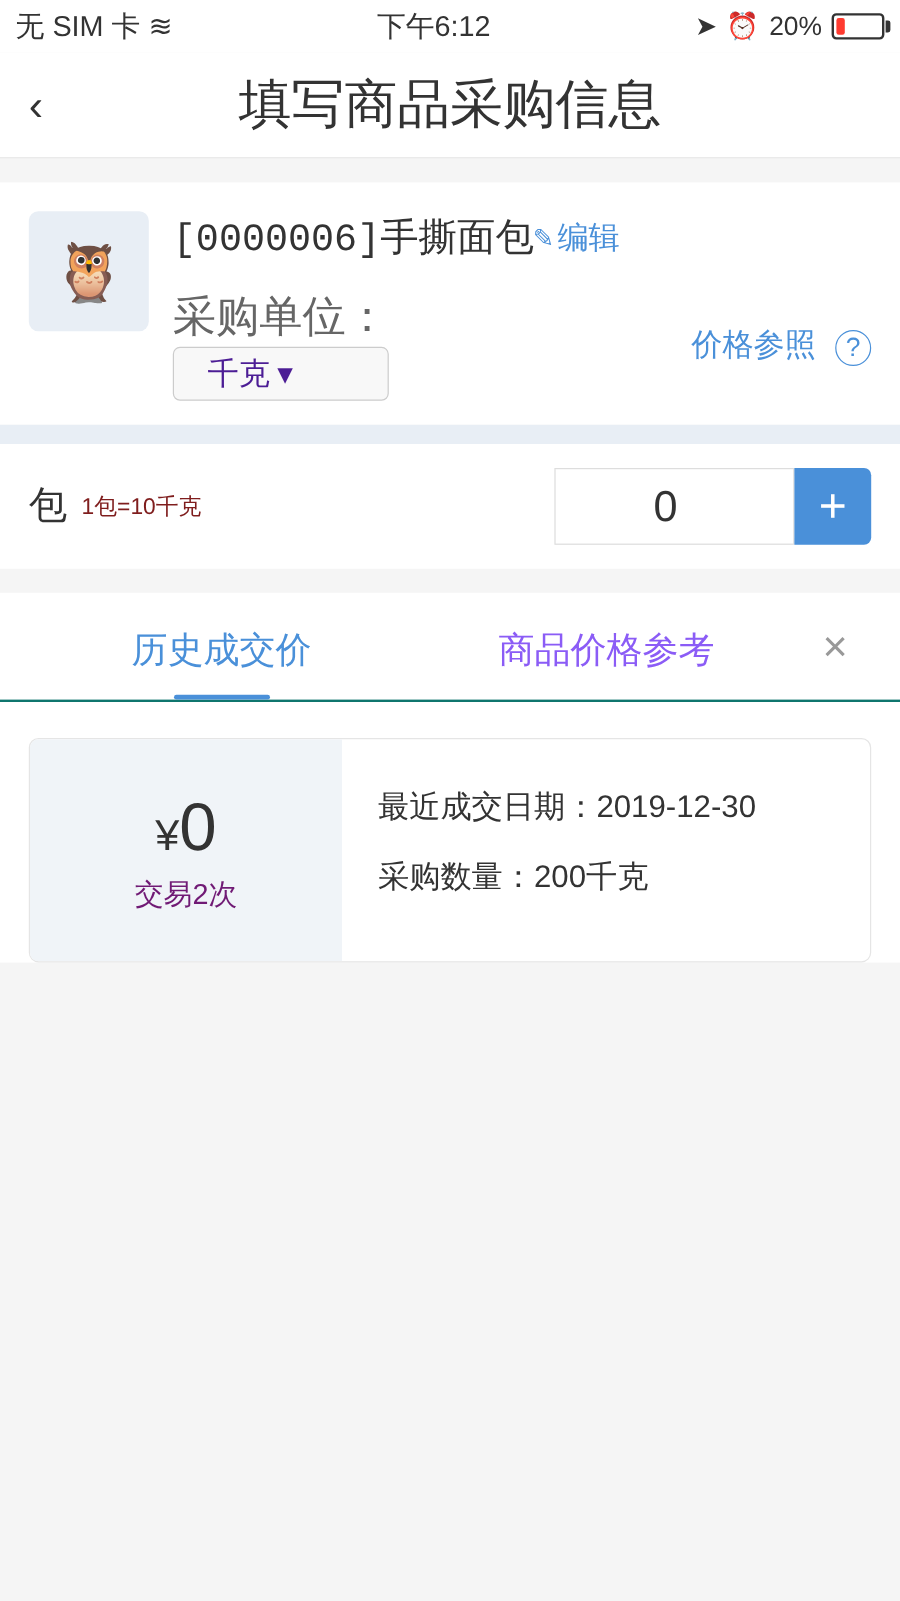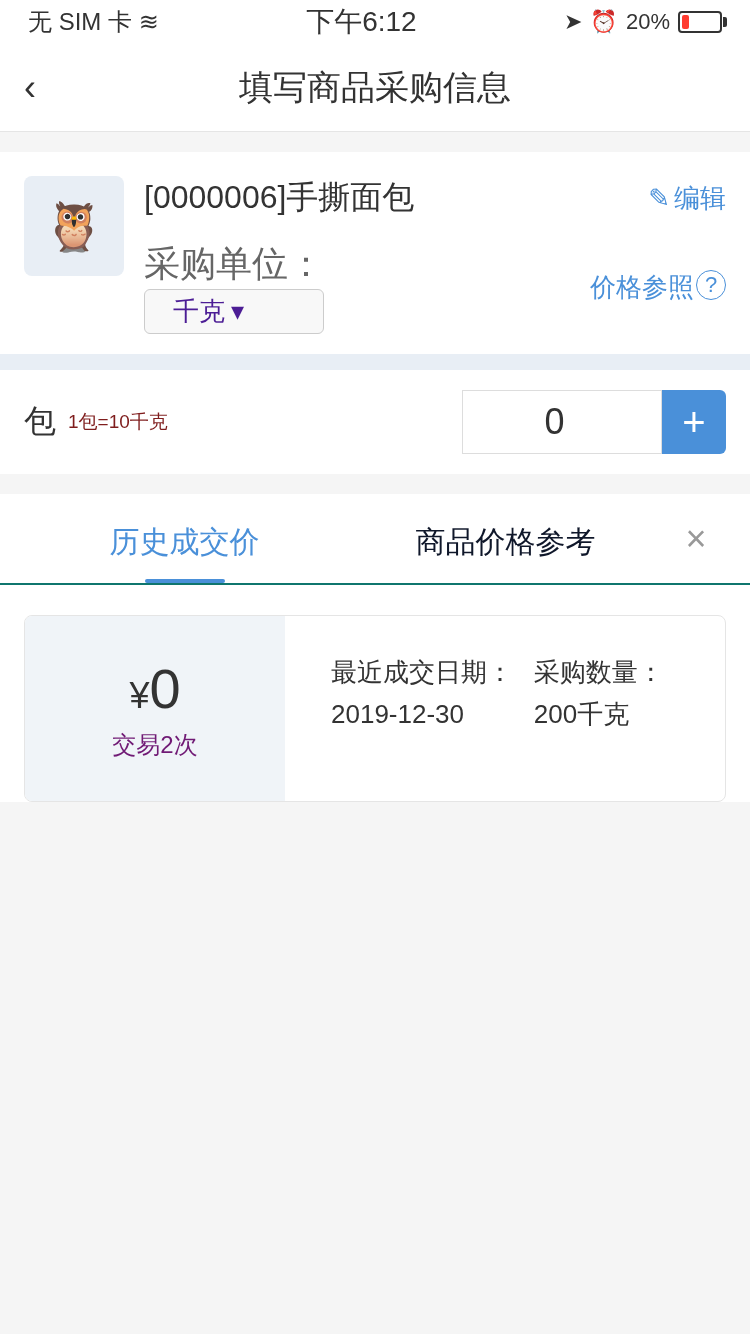--- a/index.html
+++ b/index.html
@@ -13,26 +13,26 @@
       color: #333;
     }
 
     
     .status-bar {
       height: 44px;
       background: #fff;
       display: flex;
       align-items: center;
       justify-content: space-between;
-      padding: 0 28px;
+      padding: 0 13px;
       font-size: 24px;
       color: #333;
     }
     .status-left { display: flex; align-items: center; gap: 8px; }
-    .status-center { font-size: 28px; font-weight: 500; }
+    .status-center { font-size: 24px; font-weight: 500; }
     .status-right { display: flex; align-items: center; gap: 8px; font-size: 22px; }
     .battery {
       width: 44px;
       height: 22px;
       border: 2px solid #333;
       border-radius: 4px;
       position: relative;
       display: inline-flex;
       align-items: center;
       padding: 2px;
@@ -67,21 +67,21 @@
     }
     .nav-back {
       position: absolute;
       left: 24px;
       font-size: 36px;
       color: #333;
       cursor: pointer;
       line-height: 1;
     }
     .nav-title {
-      font-size: 34px;
+      font-size: 44px;
       font-weight: 500;
       color: #333;
     }
 
     
     .product-section {
       background: #fff;
       margin-top: 20px;
       padding: 24px 24px 20px;
       display: flex;
@@ -100,23 +100,24 @@
     }
     .owl-icon {
       font-size: 48px;
       color: #7a9bb5;
     }
     .product-info {
       flex: 1;
     }
     .product-header {
       display: flex;
-      justify-content: space-between;
+      justify-content: flex-start;
       align-items: center;
       margin-bottom: 20px;
+      font-family: Liberation Mono, monospace;
     }
     .product-name {
       font-size: 32px;
       color: #333;
       font-weight: 500;
     }
     .edit-link {
       font-size: 26px;
       color: #4a90d9;
       display: flex;
@@ -142,22 +143,22 @@
       background: #f8f8f8;
       font-size: 26px;
       color: #4c1d95;
       cursor: pointer;
       gap: 6px;
     }
     .price-ref {
       font-size: 26px;
       color: #4a90d9;
       display: flex;
-      align-items: flex-start;
-      gap: 2px;
+      align-items: flex-end;
+      gap: 16px;
       cursor: pointer;
     }
 
     
     .divider {
       height: 16px;
       background: #e8eef5;
     }
 
     
@@ -220,21 +221,21 @@
       align-items: center;
       border-bottom: 2px solid #0f766e;
       padding: 0 24px;
       position: relative;
     }
     .tab-item {
       flex: 1;
       text-align: center;
       padding: 28px 0 20px;
       font-size: 30px;
-      color: #0f172a;
+      color: #8b5cf6;
       cursor: pointer;
       position: relative;
     }
     .tab-item.active {
       color: #4a90d9;
     }
     .tab-item.active::after {
       content: '';
       position: absolute;
       bottom: 0;
@@ -283,23 +284,24 @@
     .price-currency {
       font-size: 36px;
     }
     .price-transactions {
       font-size: 24px;
       color: #701a75;
       margin-top: 8px;
     }
     .price-right-panel {
       flex: 1;
-      padding: 36px 46px;
-      display: flex;
-      flex-direction: row;
+      padding: 36px 30px;
+      display: flex;
+      flex-direction: column;
+      gap: 16px;
     }
     .price-detail-row {
       font-size: 26px;
       color: #333;
       line-height: 1.6;
     }
 
     
     .tab-content {
       background: #fff;

